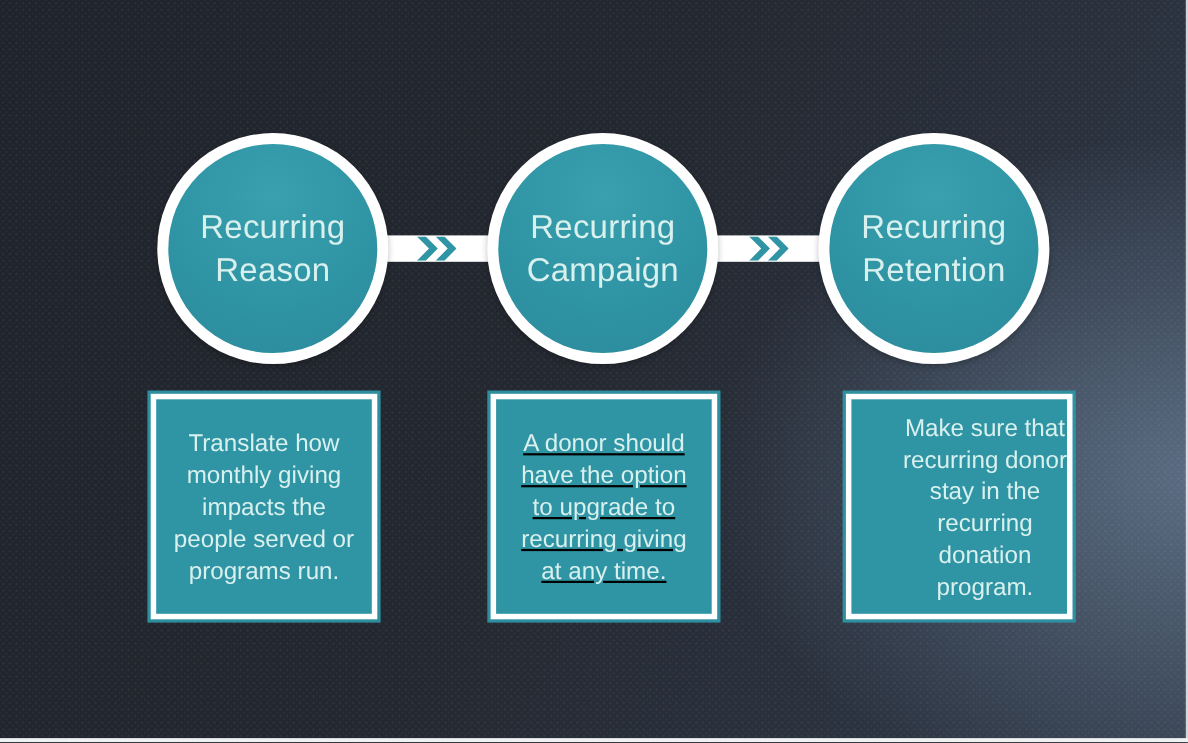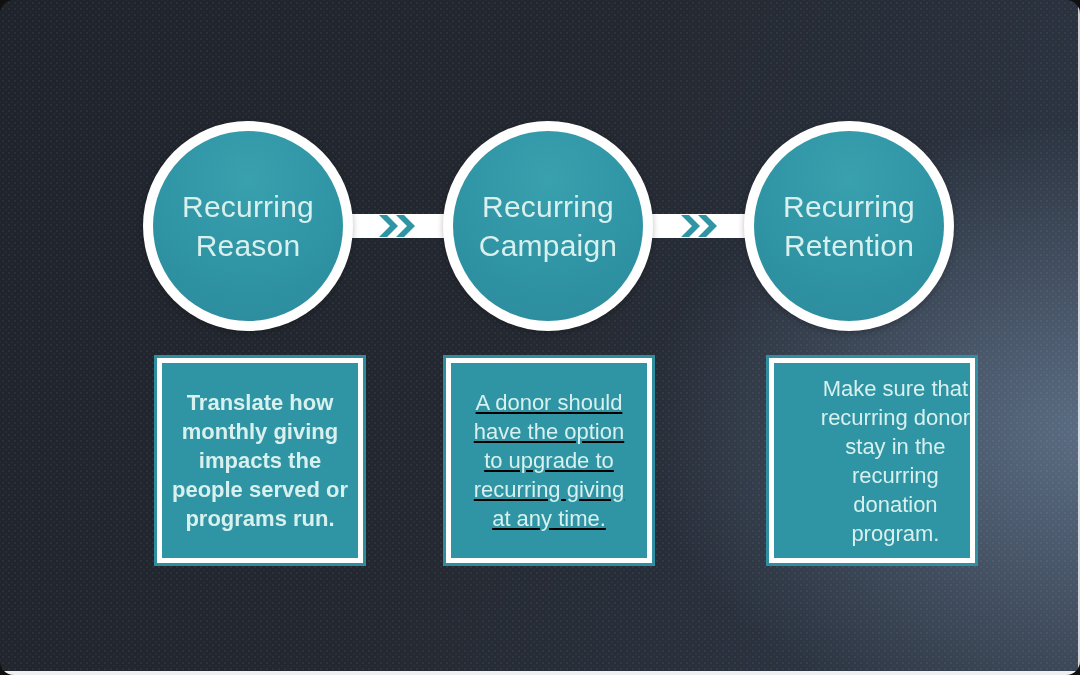--- a/index.html
+++ b/index.html
@@ -6,21 +6,20 @@
   .stage {
     position: relative;
     width: 1080px;
     height: 675px;
     overflow: hidden;
     font-family: "Liberation Sans", "DejaVu Sans", sans-serif;
     background-color: #262b33;
     background-image:
       radial-gradient(ellipse 620px 430px at 101% 64%, rgba(130,156,186,0.52), rgba(130,156,186,0) 72%),
       linear-gradient(115deg, #1f232b 0%, #23272f 45%, #2b3340 80%, #323c4a 100%);
-    border-radius: 14px;
   }
   .bg-texture {
     position: absolute; inset: 0;
     background-image:
       radial-gradient(rgba(255,255,255,0.05) 1px, transparent 1.3px),
       radial-gradient(rgba(255,255,255,0.03) 1px, transparent 1.3px);
     background-size: 6px 6px, 6px 6px;
     background-position: 0 0, 3px 3px;
     pointer-events: none;
   }
@@ -84,21 +83,21 @@
     width: 196px;
     height: 195px;
     background: #2f94a4;
     border: 5px solid #ffffff;
     box-shadow: 0 0 0 3px rgba(47,148,164,0.95);
     display: flex;
     align-items: center;
     justify-content: center;
     z-index: 3;
   }
-  .b1 { left: 157px; font-weight: bold; }
+  .b1 { left: 137px; }
   .b2 { left: 446px; text-decoration: underline; }
   .b3 { left: 769px; justify-content: flex-end; }
   .box-text {
     color: #d8f0ee;
     font-size: 22px;
     line-height: 29px;
     text-align: center;
     white-space: pre-line;
   }
 

